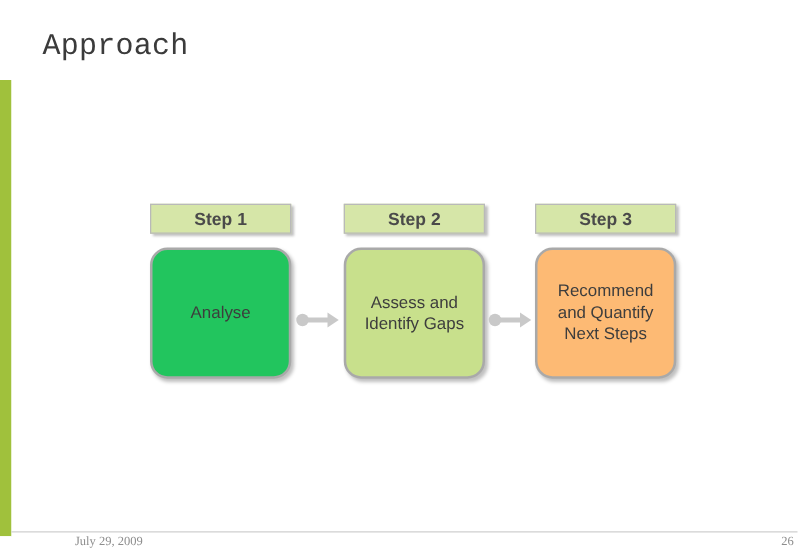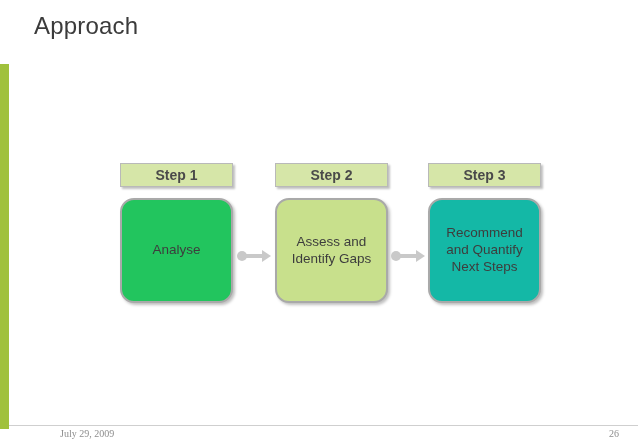--- a/index.html
+++ b/index.html
@@ -42,22 +42,22 @@
     left: 0;
     top: 429px;
     width: 9px;
     height: 13px;
     background: #ffffff;
   }
   
   .title {
     position: absolute;
     left: 34px;
-    top: 12px;
-    font-family: Liberation Sans, sans-serif;
+    top: 24px;
+    font-family: Liberation Mono, monospace;
     font-size: 24px;
     color: #3b3b3b;
     letter-spacing: 0.2px;
     white-space: nowrap;
   }
   
   .diagram {
     position: absolute;
     left: 120px;
     top: 163px;
@@ -106,21 +106,21 @@
     box-shadow: 2px 2px 3px rgba(0,0,0,0.25);
   }
   .box-light {
     background: #22c55e;
   }
   .box-mid {
     background: #c8e08c;
     justify-content: flex-end;
   }
   .box-dark {
-    background: #14b8a6;
+    background: #fdba74;
   }
   .box-text {
     padding: 0 6px;
   }
   
   .arrow {
     position: absolute;
     top: 87px;
     width: 34px;
     height: 12px;
@@ -167,21 +167,21 @@
     position: absolute;
     left: 40px;
     top: 428px;
     font-family: "Liberation Serif", serif;
     font-size: 10px;
     color: #8d8d8d;
     margin-left: 20px;
   }
   .footer-page {
     position: absolute;
-    right: 19px;
+    right: 3px;
     top: 428px;
     font-family: "Liberation Serif", serif;
     font-size: 10px;
     color: #8d8d8d;
   }
 </style>
 </head>
 <body>
 
 <div class="slide">

